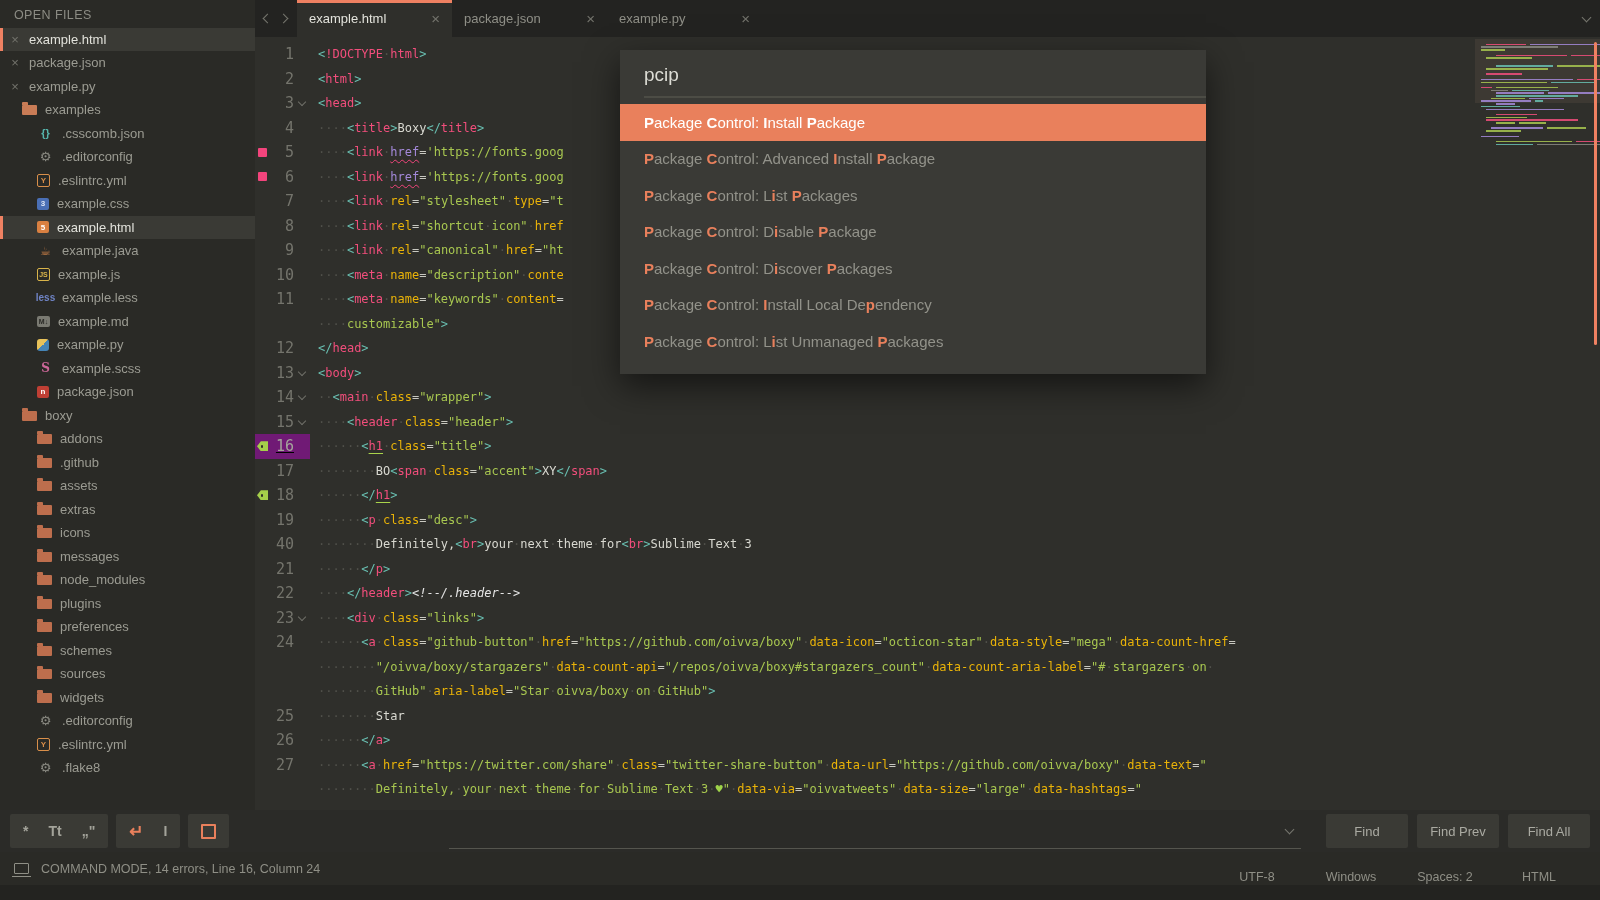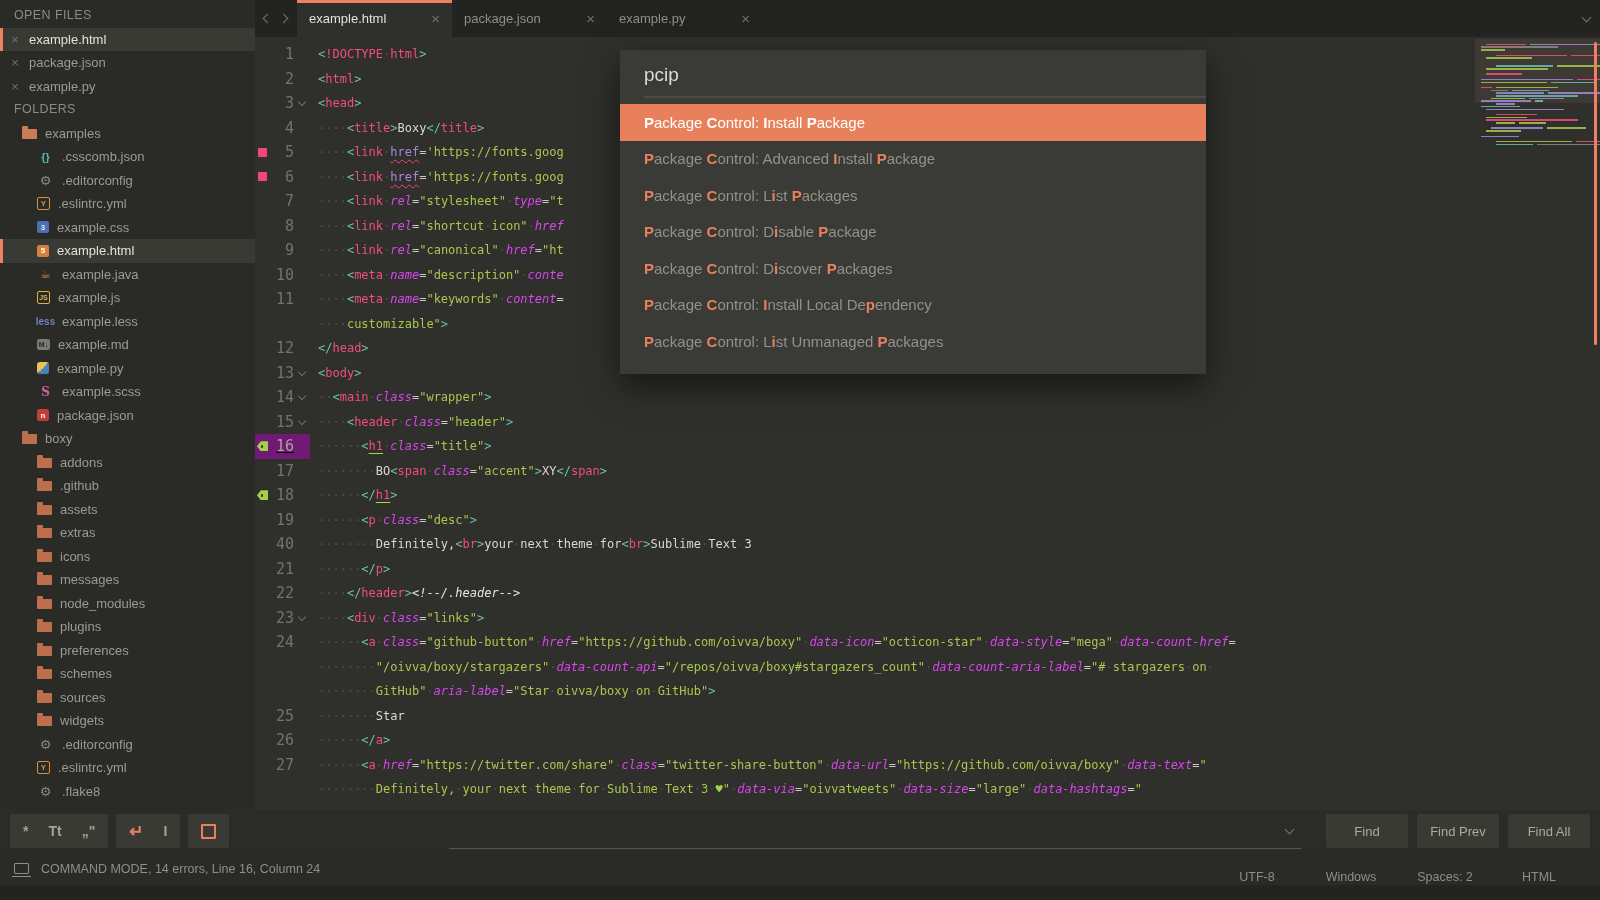--- a/index.html
+++ b/index.html
@@ -61,21 +61,21 @@
   .row.cur .gut{background:#701a75;text-decoration:underline;}
   .row.cur .num{color:#a5a59c;}
   .code{padding-left:8px;font-size:12px;white-space:pre;}
   .errsq{width:9px;height:9px;background:#f3447c;border-radius:1px;}
   .tagmk{width:11px;height:10px;background:#a5cf4a;clip-path:polygon(35% 0,100% 0,100% 100%,35% 100%,0 50%);position:relative;}
   .tagmk::after{content:"";position:absolute;left:3.5px;top:3.8px;width:2.6px;height:2.6px;border-radius:50%;background:#2f2f2b;}
   .ws{color:#50504a;}
   .tk-p{color:#69bfb1;}
   .tk-k{color:#f24e7c;}
   .tk-ku{color:#f24e7c;text-decoration:underline;text-decoration-color:#a9d44b;text-underline-offset:3px;}
-  .tk-a{color:#d946ef;font-style:italic;}
+  .tk-a{color:#eab308;}
   .tk-au{color:#a489da;text-decoration:underline wavy #f2447c;text-decoration-thickness:1px;text-underline-offset:3px;}
   .tk-s{color:#a8c750;}
   .tk-h{color:#9fd34a;}
   .tk-t{color:#d8d8d0;}
   .tk-e{color:#c9c9c1;}
   .tk-c{color:#e5e5e5;font-style:italic;}
 
   
   .minimap{position:absolute;right:0;top:0;width:125px;height:320px;overflow:hidden;}
   .mm-view{position:absolute;left:0;right:0;top:2px;height:64px;background:rgba(255,205,165,.07);}
@@ -125,21 +125,20 @@
         </div>
         <div class="ofrow">
           <span class="ofx">×</span>
           <span>package.json</span>
         </div>
         <div class="ofrow">
           <span class="ofx">×</span>
           <span>example.py</span>
         </div>
       </div>
-    <div class="sb-head">FOLDERS</div>
     <div id="tree">
         <div class="trow d0">
           <span class="folder open"></span>
           <span>examples</span>
         </div>
         <div class="trow d1">
           <span class="fi fi-braces">{}</span>
           <span>.csscomb.json</span>
         </div>
         <div class="trow d1">

